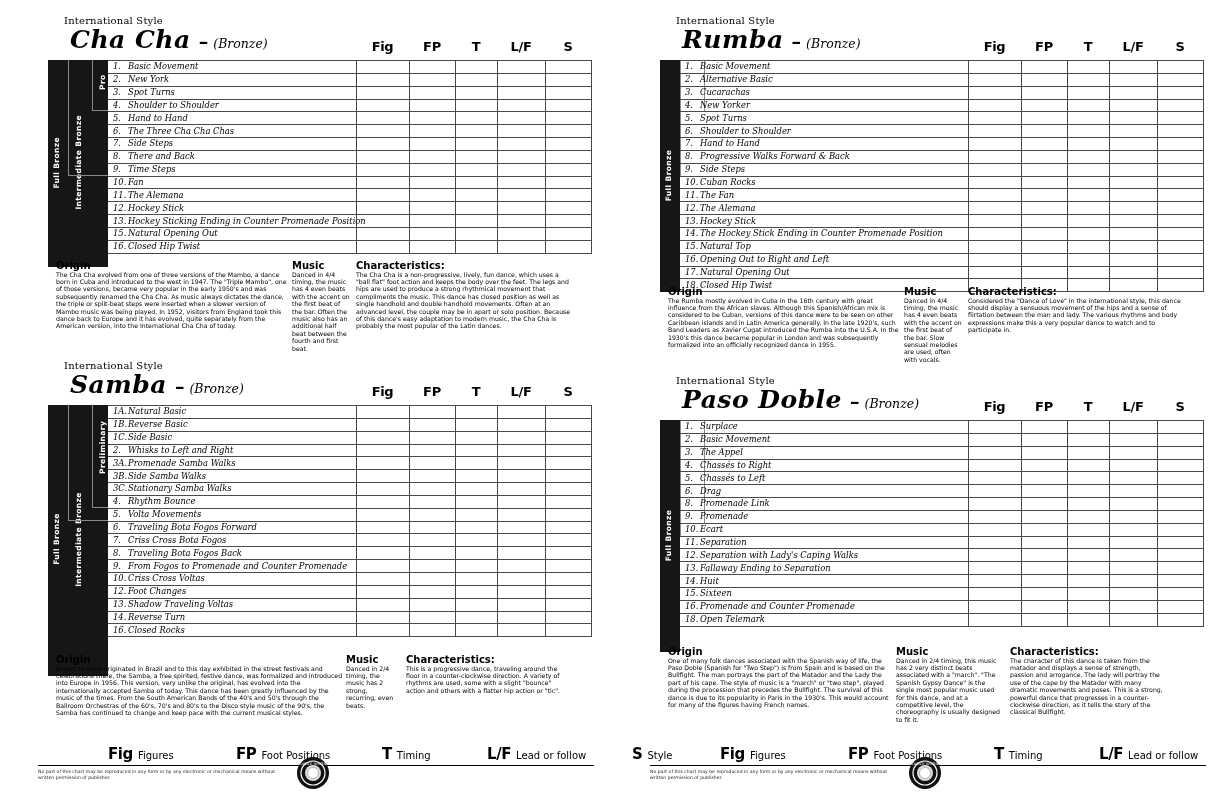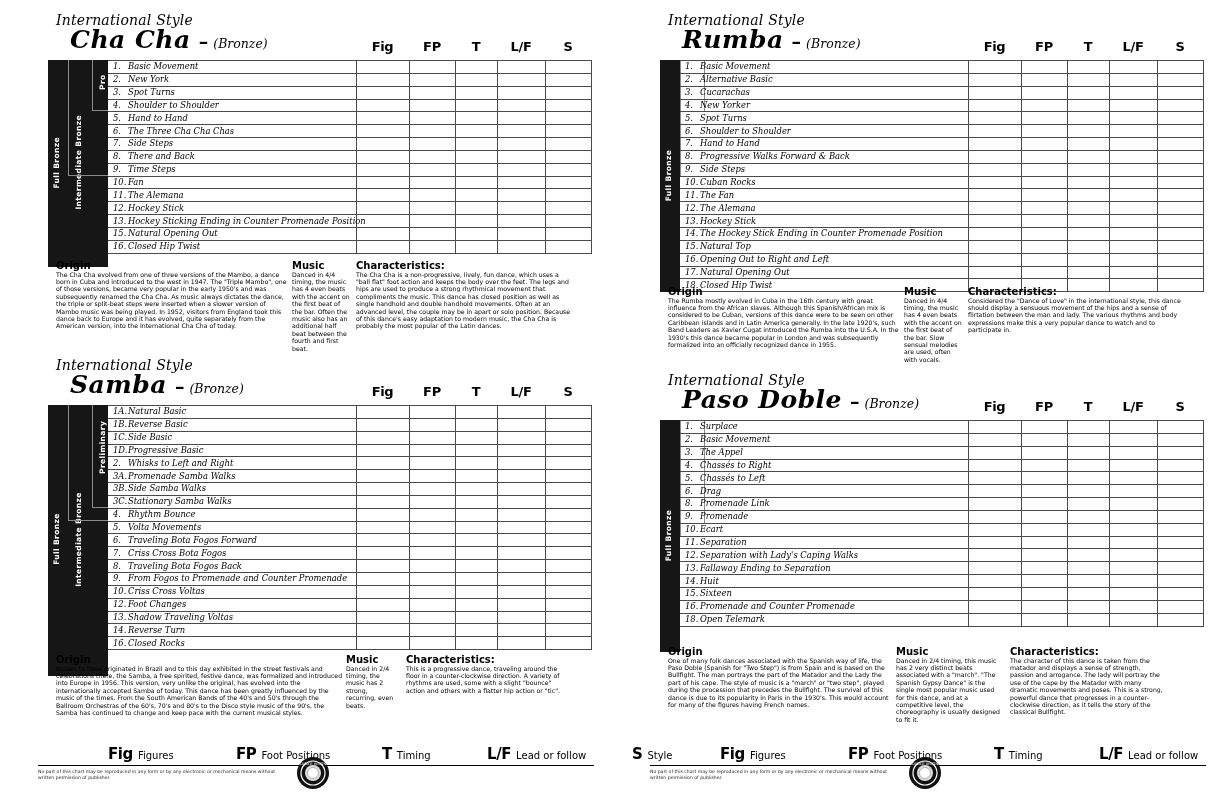--- a/index.html
+++ b/index.html
@@ -19,24 +19,23 @@
   .col { position: absolute; top: 0; width: 612px; height: 792px; }
   .col-left  { left: 0; }
   .col-right { left: 612px; }
 
   
   .dance { position: absolute; }
 
   .heading { position: relative; height: 46px; }
   .intl {
     font-family: "DejaVu Serif", serif;
-    font-size: 14px;
-    font-style: italic;
+    font-size: 10px;
     letter-spacing: .2px;
-    margin-left: 8px;
+    margin-left: 16px;
     line-height: 13px;
   }
   .dance-title-row {
     display: flex;
     align-items: baseline;
     margin-left: 22px;
     margin-top: -1px;
   }
   .dance-name {
     font-family: "DejaVu Serif", serif;
@@ -592,28 +591,20 @@
             </tr>
             <tr>
               <td class="name"><span class="num">1C.</span><span>Side Basic</span></td>
               <td class="mark"></td>
               <td class="mark"></td>
               <td class="mark"></td>
               <td class="mark"></td>
               <td class="mark"></td>
             </tr>
             <tr>
-              <td class="name"><span class="num">1D.</span><span>Progressive Basic</span></td>
-              <td class="mark"></td>
-              <td class="mark"></td>
-              <td class="mark"></td>
-              <td class="mark"></td>
-              <td class="mark"></td>
-            </tr>
-            <tr>
               <td class="name"><span class="num">2.</span><span>Whisks to Left and Right</span></td>
               <td class="mark"></td>
               <td class="mark"></td>
               <td class="mark"></td>
               <td class="mark"></td>
               <td class="mark"></td>
             </tr>
             <tr>
               <td class="name"><span class="num">3A.</span><span>Promenade Samba Walks</span></td>
               <td class="mark"></td>

